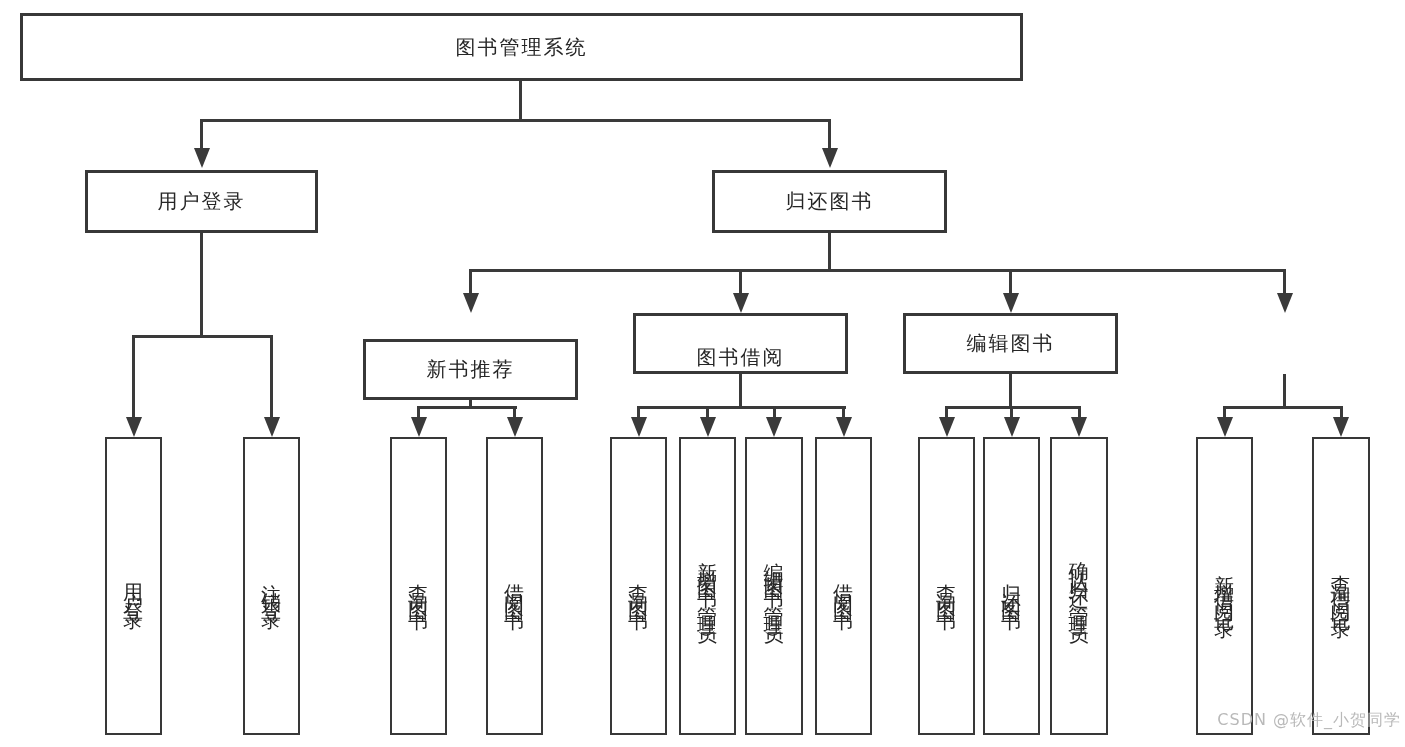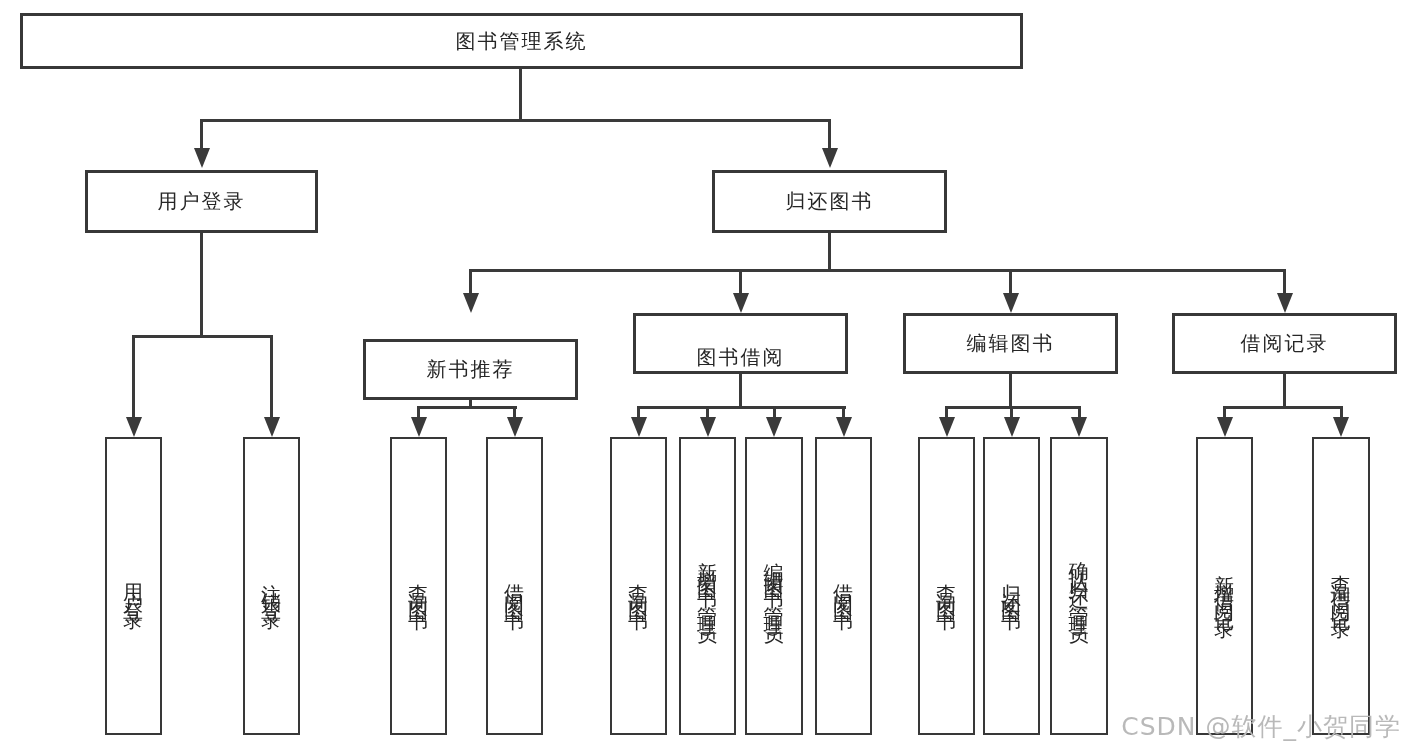--- a/index.html
+++ b/index.html
@@ -26,21 +26,21 @@
     border:3px solid var(--border);
     display:flex;align-items:center;justify-content:center;
     z-index:2;
   }
   .box .hlabel{
     font-size:20px;
     letter-spacing:2px;
     white-space:nowrap;
     color:var(--text);
   }
-  .lv1{left:20px;top:13px;width:1003px;height:56px;}
+  .lv1{left:20px;top:13px;width:1003px;height:68px;}
   .lv2{top:170px;height:63px;}
   .lv3{top:313px;height:61px;width:215px;}
   .leaf{
     top:437px;height:298px;width:57px;
     border-width:2.5px;
   }
   .vtext{
     writing-mode:vertical-rl;
     text-orientation:mixed;
     font-size:20px;
@@ -52,22 +52,22 @@
   .vl{position:absolute;width:3px;background:var(--line);z-index:1;}
   .hl{position:absolute;height:3px;background:var(--line);z-index:1;}
   .arrow{
     position:absolute;width:0;height:0;z-index:1;
     border-left:8px solid transparent;
     border-right:8px solid transparent;
     border-top:20px solid var(--line);
   }
   .watermark{
     position:absolute;
-    right:4px;bottom:4px;
-    font-size:25px;
+    right:4px;bottom:16px;
+    font-size:16px;
     letter-spacing:1px;
     color:var(--watermark);
     z-index:3;
     white-space:nowrap;
   }
 </style>
 </head>
 <body>
 
 <div class="canvas">
@@ -84,23 +84,20 @@
   </div>
 
   <div class="box lv3" style="left:363px;margin-top:26px;">
     <span class="hlabel">新书推荐</span>
   </div>
   <div class="box lv3" style="left:633px;align-items:flex-end;">
     <span class="hlabel">图书借阅</span>
   </div>
   <div class="box lv3" style="left:903px;">
     <span class="hlabel">编辑图书</span>
-  </div>
-  <div class="box lv3" style="left:1172px;width:225px;">
-    <span class="hlabel">借阅记录</span>
   </div>
 
   <div class="box leaf" style="left:105px;">
     <span class="vtext">用户登录</span>
   </div>
   <div class="box leaf" style="left:243px;">
     <span class="vtext">注销登录</span>
   </div>
 
   <div class="box leaf" style="left:390px;">

